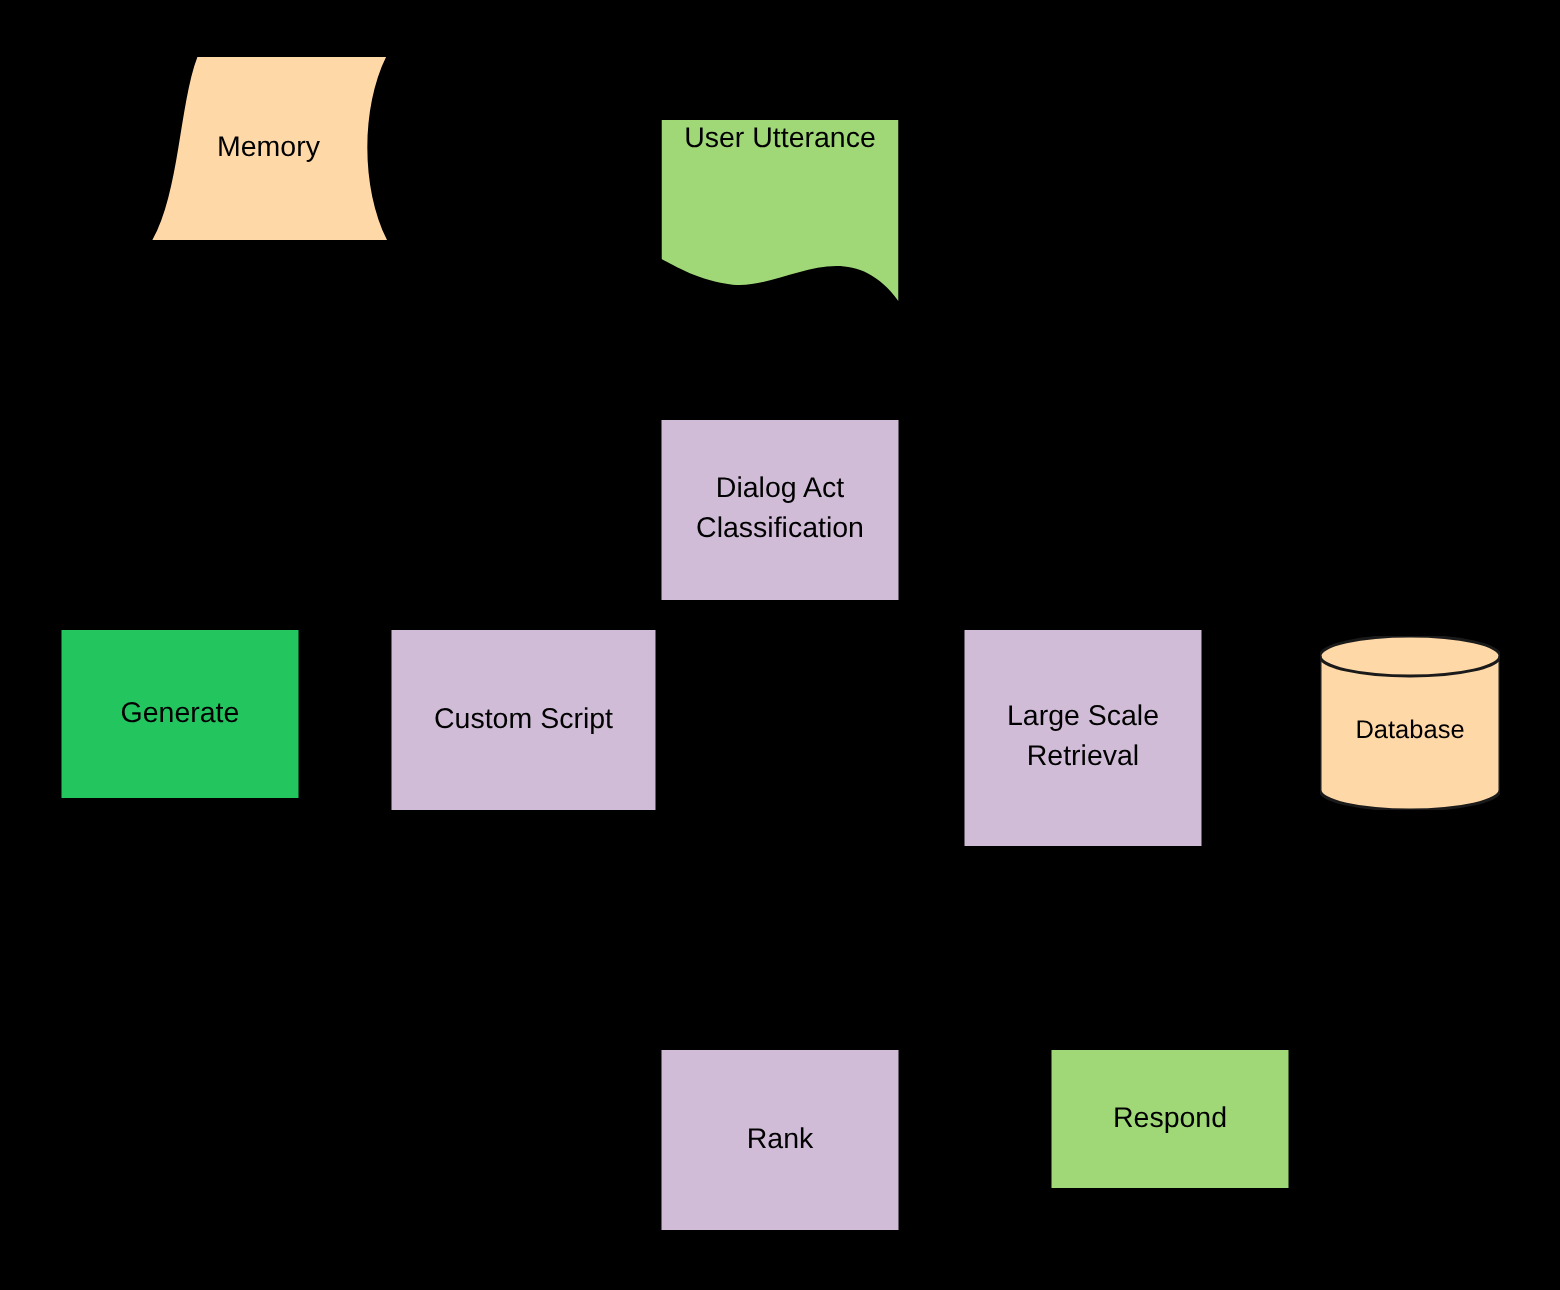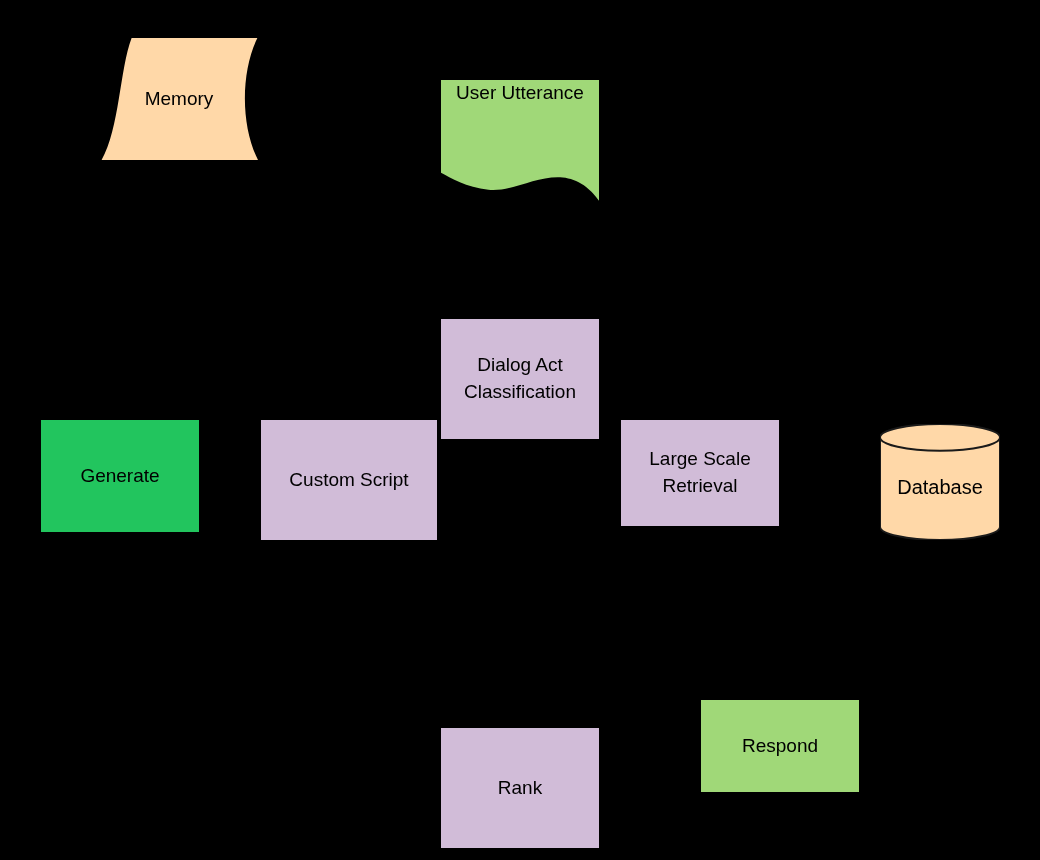--- a/index.html
+++ b/index.html
@@ -54,38 +54,38 @@
   }
   .node.document .label {
     
     align-self: flex-start;
   }
   .node.tape .label {
     margin-top: 0;
   }
   .node.cylinder .label {
     margin-top: 10px;
-    font-size: 20px;
+    font-size: 17px;
   }
 </style>
 </head>
 <body>
 
 <div id="canvas" style="background: rgb(0, 0, 0);">
     <div class="node tape" style="left: 100px; top: 38px; width: 158px; height: 122px;"><svg class="shape-svg" viewBox="0 0 158 122" preserveAspectRatio="none">
         <path d="M 31.6 0 L 157.368 0 C 140.62 34.160000000000004, 140.62 87.84, 158 122 L 1.58 122 C 19.592000000000002 90.28, 19.592000000000002 31.720000000000002, 31.6 0 Z" fill="#ffd8a8" stroke="none" stroke-width="0"></path>
       </svg><span class="label">Memory</span></div>
     <div class="node document" style="left: 441px; top: 80px; width: 158px; height: 122px;"><svg class="shape-svg" viewBox="0 0 158 122" preserveAspectRatio="none">
         <path d="M 0 0 L 158 0 L 158 120.78 C 123.24000000000001 73.2, 82.16 113.46000000000001, 47.4 109.8 C 25.28 107.36, 9.48 97.60000000000001, 0 92.72 Z" fill="#a0d878" stroke="none" stroke-width="0"></path>
       </svg><span class="label">User Utterance</span></div>
-    <div class="node process" style="left: 441px; top: 280px; width: 158px; height: 120px; background: rgb(209, 188, 216); margin-top: 39px;"><span class="label">Dialog Act
+    <div class="node process" style="left: 441px; top: 280px; width: 158px; height: 120px; background: rgb(209, 188, 216);"><span class="label">Dialog Act
 Classification</span></div>
     <div class="node process" style="left: 41px; top: 420px; width: 158px; height: 112px; background: #22c55e;"><span class="label">Generate</span></div>
     <div class="node process" style="left: 261px; top: 420px; width: 176px; height: 120px; background: rgb(209, 188, 216);"><span class="label">Custom Script</span></div>
-    <div class="node process" style="left: 621px; top: 420px; width: 158px; height: 106px; background: rgb(209, 188, 216);"><span class="label">Large Scale
+    <div class="node process" style="left: 643px; top: 420px; width: 158px; height: 144px; background: rgb(209, 188, 216);"><span class="label">Large Scale
 Retrieval</span></div>
     <div class="node cylinder" style="left: 880px; top: 424px; width: 120px; height: 116px;"><svg class="shape-svg" viewBox="0 0 120 116" preserveAspectRatio="none">
         <path d="M 0 13.34 A 60 13.34 0 0 1 120 13.34 L 120 102.66 A 60 13.34 0 0 1 0 102.66 Z" fill="#ffd8a8" stroke="#1a1a1a" stroke-width="2"></path>
         <path d="M 0 13.34 A 60 13.34 0 0 0 120 13.34" fill="none" stroke="#1a1a1a" stroke-width="2"></path>
       </svg><span class="label">Database</span></div>
-    <div class="node process" style="left: 441px; top: 728px; width: 158px; height: 120px; background: rgb(209, 188, 216);"><span class="label">Rank</span></div>
+    <div class="node process" style="left: 441px; top: 700px; width: 158px; height: 120px; background: rgb(209, 188, 216);"><span class="label">Rank</span></div>
     <div class="node process" style="left: 701px; top: 700px; width: 158px; height: 92px; background: rgb(160, 216, 120);"><span class="label">Respond</span></div>
   </div>
 
 </body></html>

